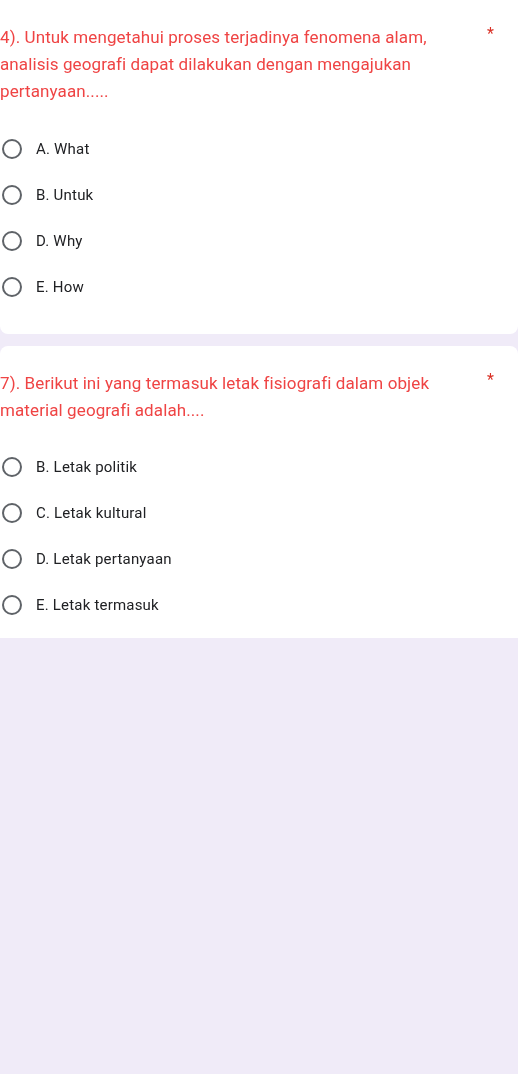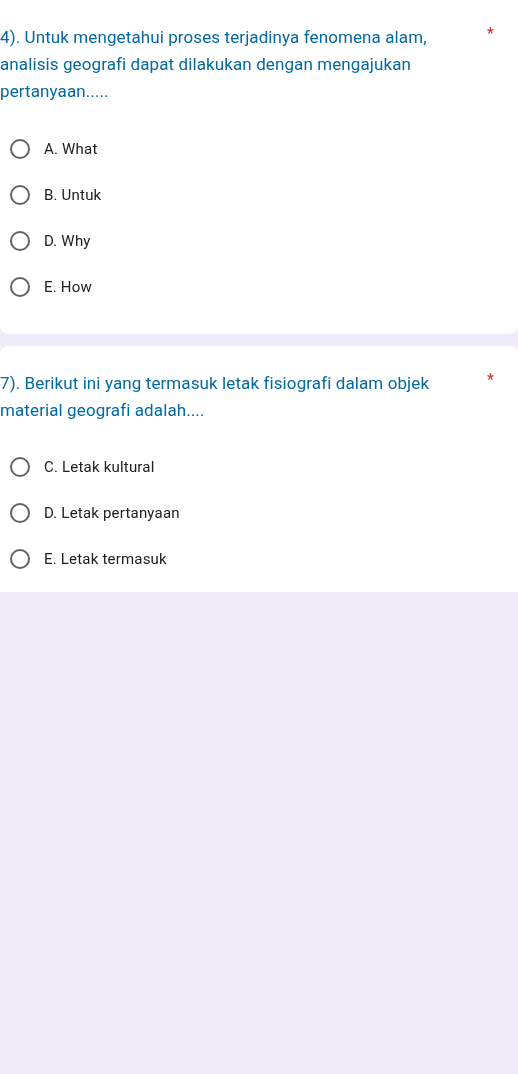--- a/index.html
+++ b/index.html
@@ -25,38 +25,38 @@
     }
     .question-header {
       display: flex;
       align-items: flex-start;
       margin-bottom: 20px;
       padding-left: 0;
     }
     .question-text {
       font-size: 17px;
       line-height: 1.6;
-      color: #0369a1;
+      color: #ef4444;
       flex: 1;
       letter-spacing: 0.1px;
     }
     .required-asterisk {
       color: #d93025;
       margin-left: 8px;
       font-size: 16px;
     }
     .options {
       display: flex;
       flex-direction: column;
       gap: 0;
     }
     .option {
       display: flex;
       align-items: center;
-      padding: 13px 8px;
+      padding: 13px 0;
       cursor: pointer;
     }
     .radio-circle {
       width: 20px;
       height: 20px;
       border: 2px solid #5f6368;
       border-radius: 50%;
       margin-right: 14px;
       flex-shrink: 0;
       margin-left: 2px;
@@ -96,20 +96,24 @@
 </div>
 
 <div class="question-card last">
   <div class="question-header">
     <div class="question-text">7). Berikut ini yang termasuk letak fisiografi dalam objek material geografi adalah....</div>
     <div class="required-asterisk">*</div>
   </div>
   <div class="options">
     <div class="option">
       <div class="radio-circle"></div>
+      <div class="option-label">B. Letak politik</div>
+    </div>
+    <div class="option">
+      <div class="radio-circle"></div>
       <div class="option-label">C. Letak kultural</div>
     </div>
     <div class="option">
       <div class="radio-circle"></div>
       <div class="option-label">D. Letak pertanyaan</div>
     </div>
     <div class="option">
       <div class="radio-circle"></div>
       <div class="option-label">E. Letak termasuk</div>
     </div>

